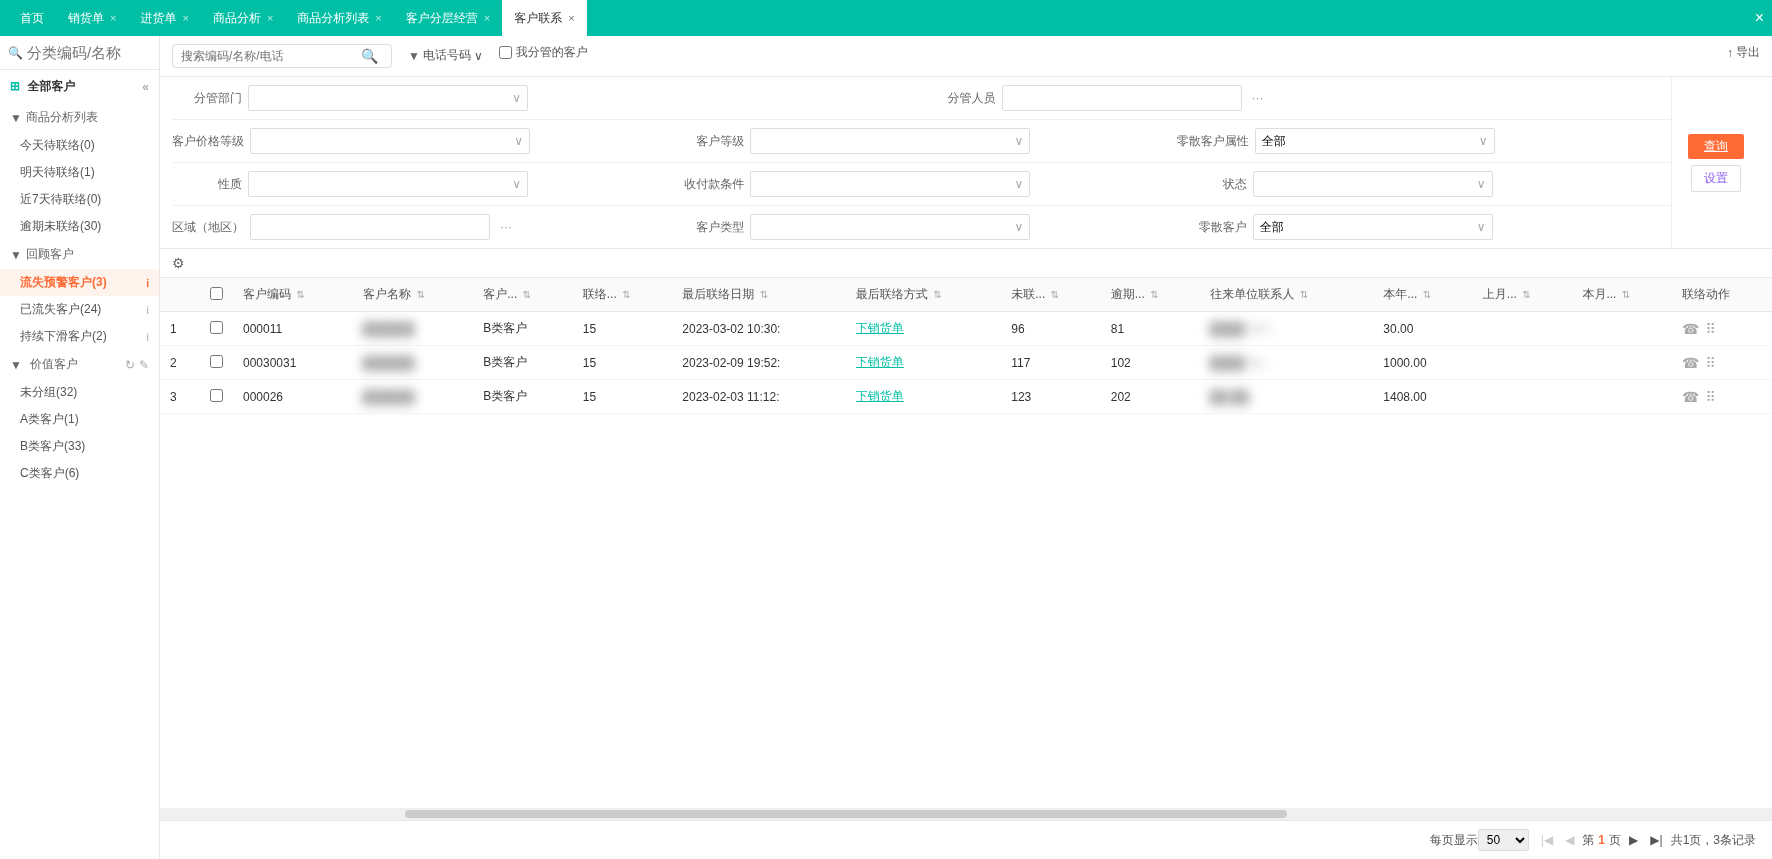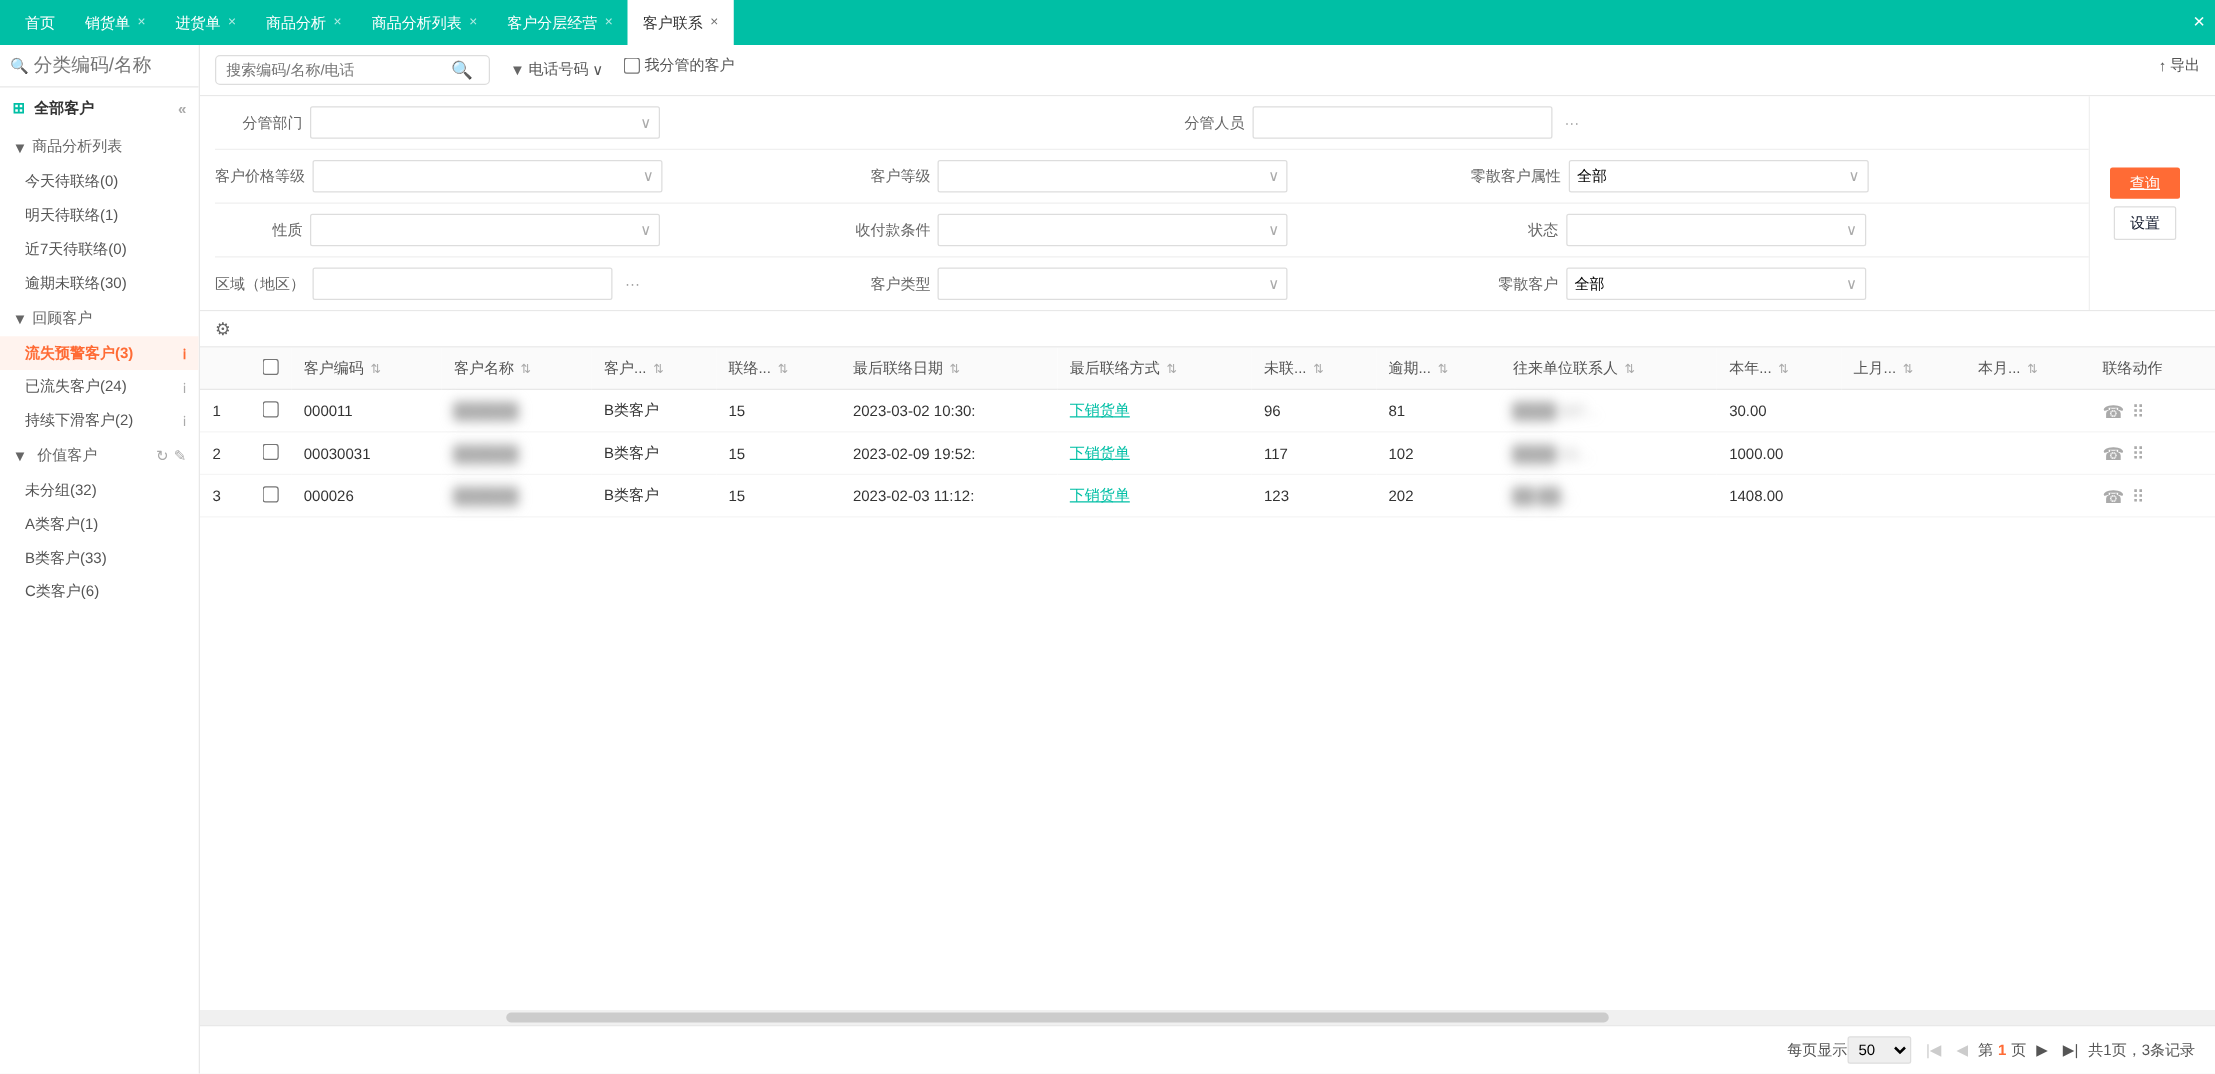--- a/index.html
+++ b/index.html
@@ -117,21 +117,21 @@
     .filter-more-btn {
       color: #999; cursor: pointer; padding: 0 4px;
     }
     .query-btn {
       background: #ff6b35; color: white; border: none;
       border-radius: 2px; padding: 4px 16px; cursor: pointer;
       font-size: 12px;
       text-decoration: underline;
     }
     .settings-btn {
-      background: white; color: #0f172a; border: 1px solid #ddd;
+      background: white; color: #8b5cf6; border: 1px solid #ddd;
       border-radius: 2px; padding: 4px 12px; cursor: pointer;
       font-size: 12px;
     }
 
     
     .table-area {
       flex: 1; background: white; overflow: auto;
       display: flex; flex-direction: column;
     }
     .table-toolbar {

